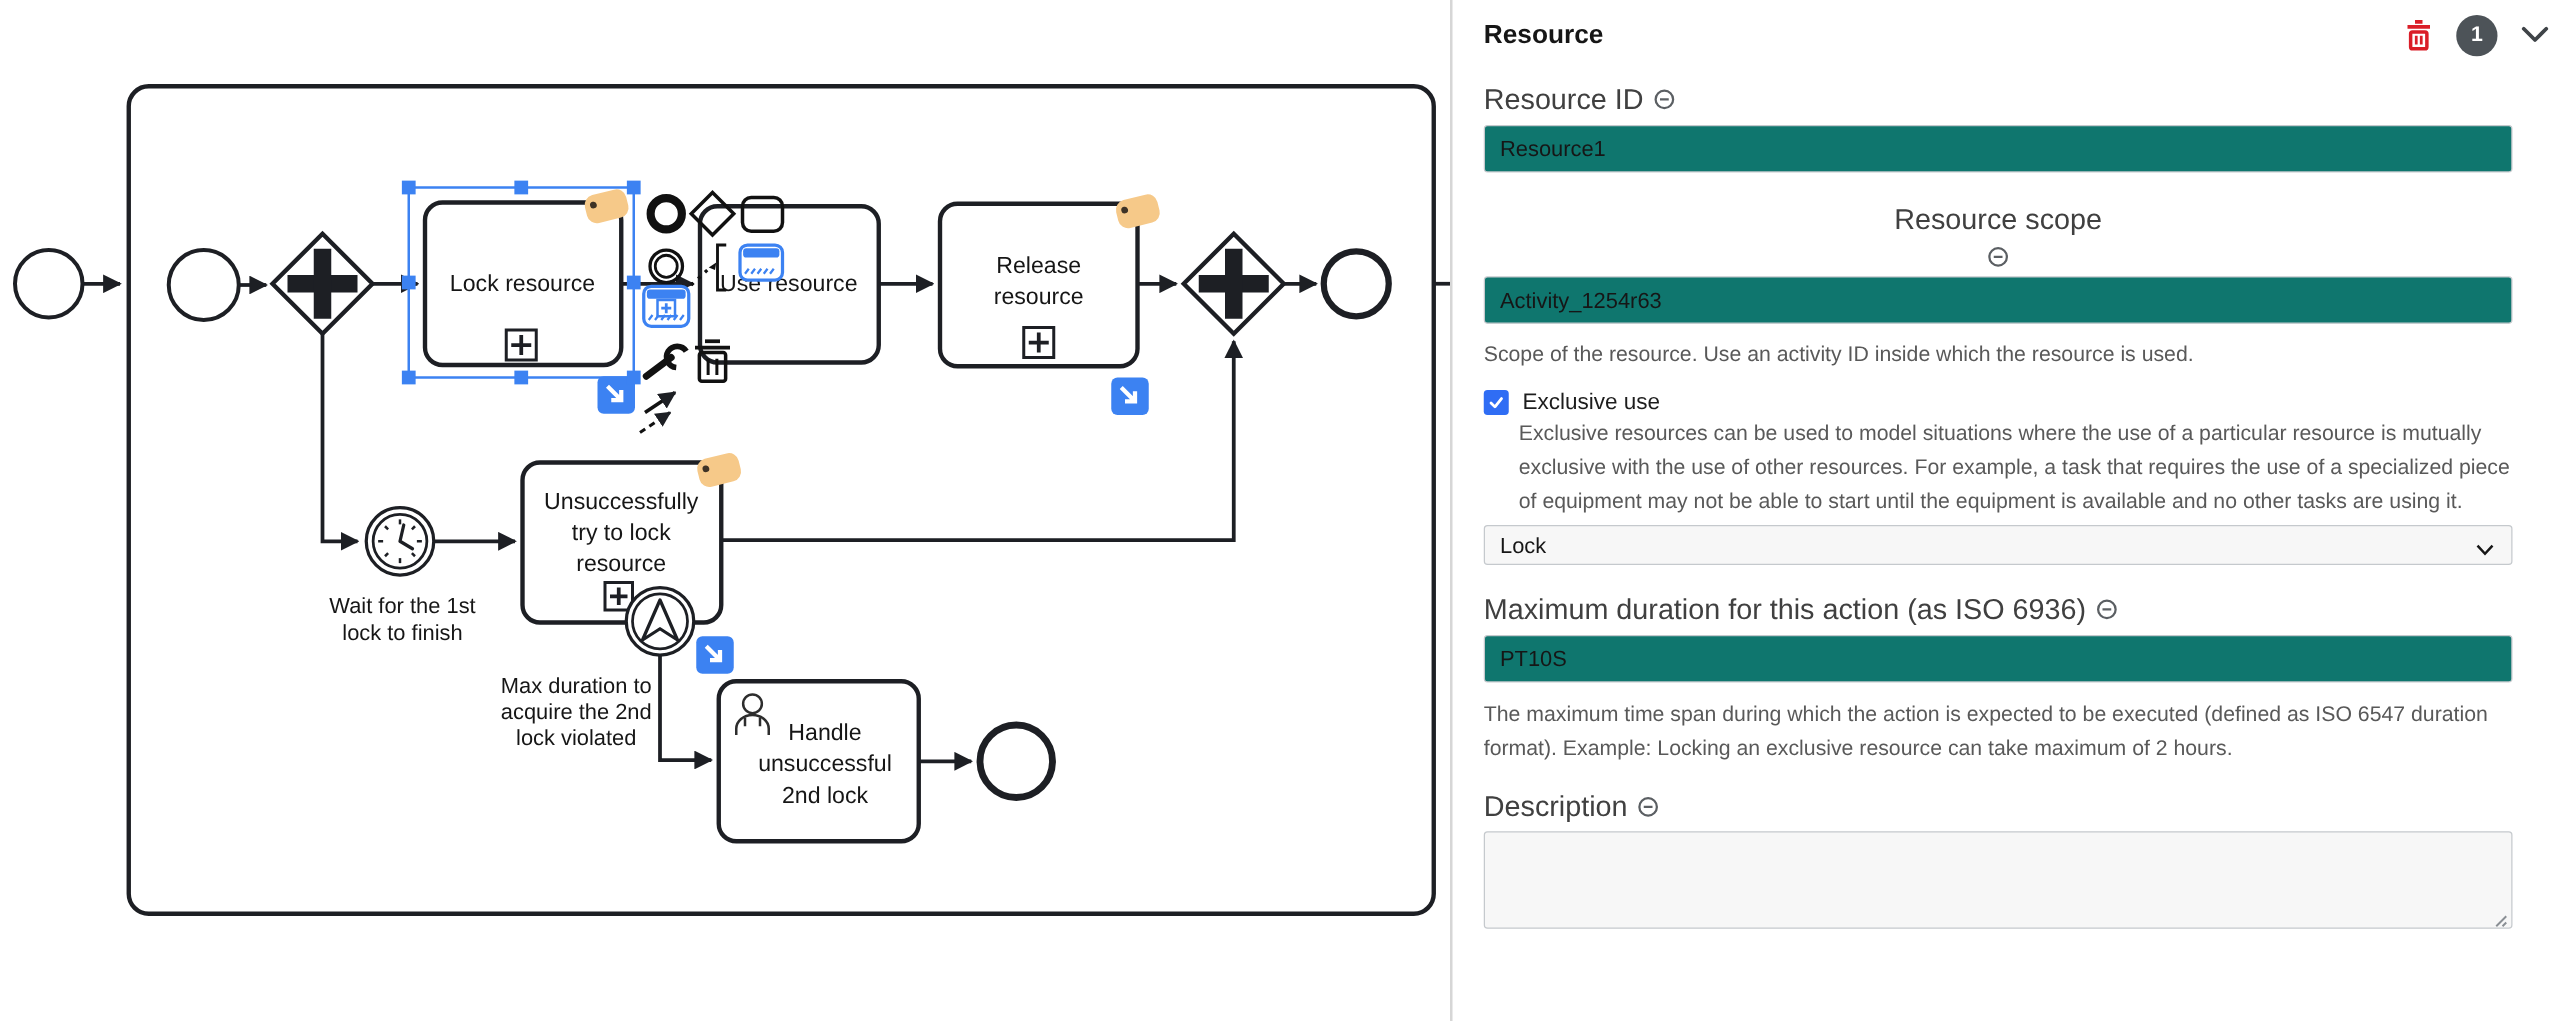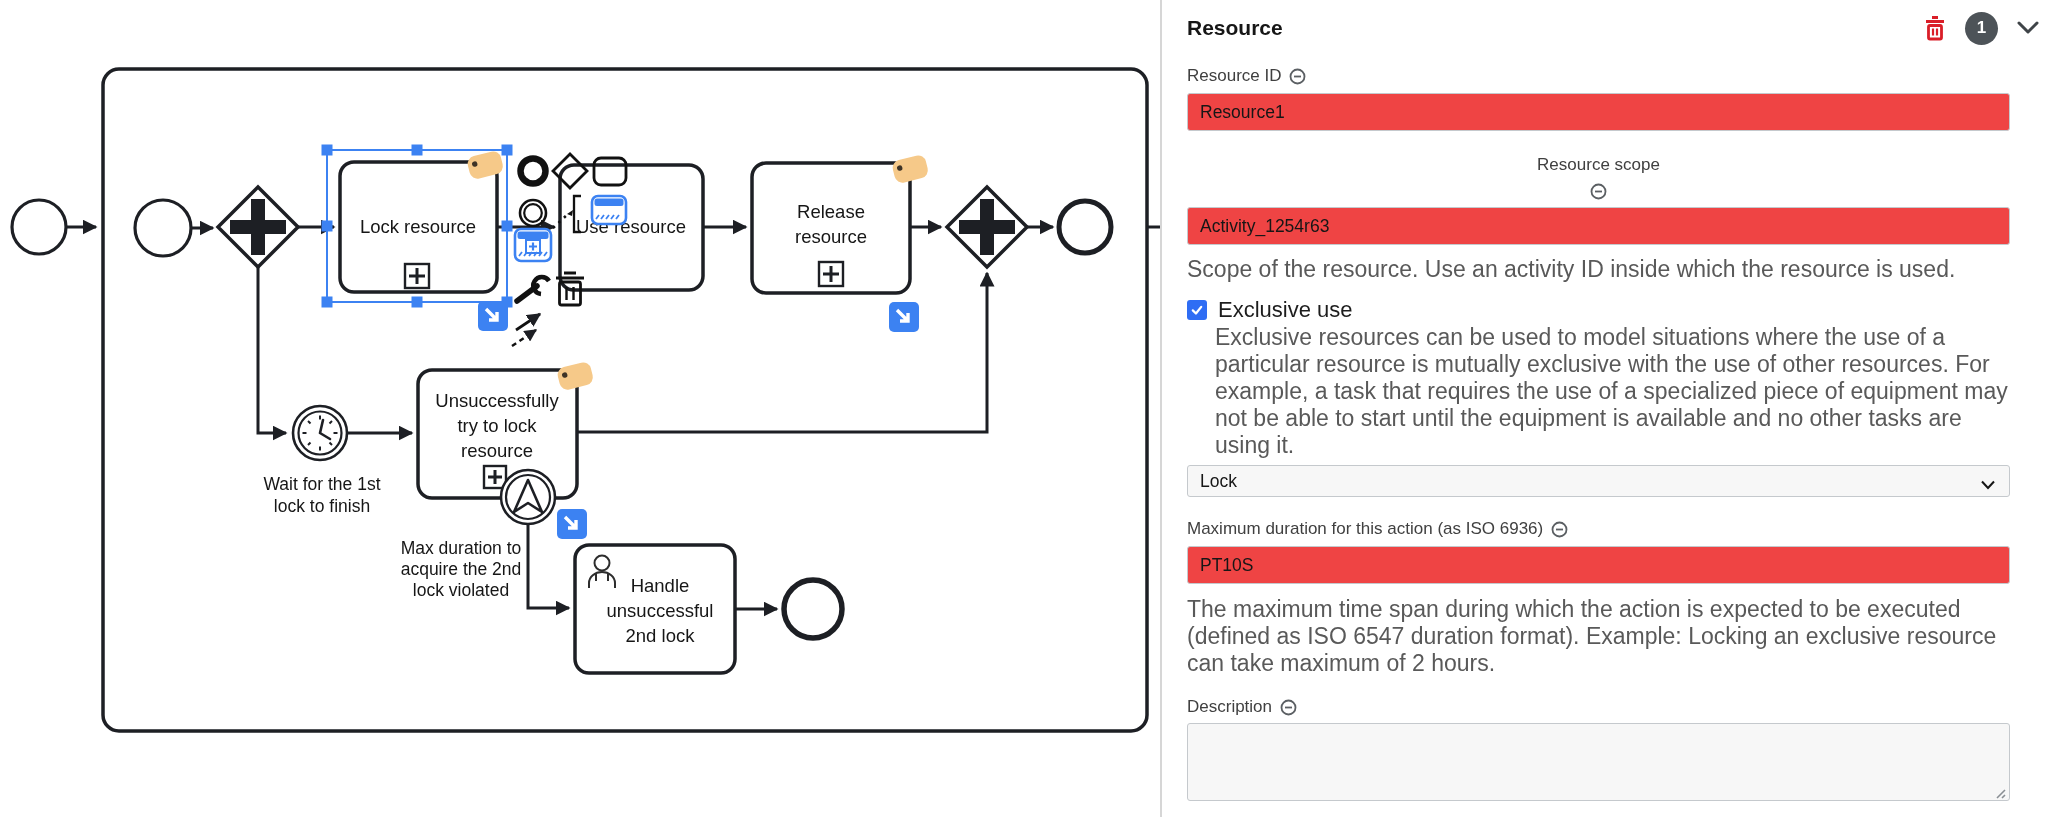--- a/index.html
+++ b/index.html
@@ -13,35 +13,35 @@
     flex:1;box-sizing:border-box;border-left:2px solid #d6d6d6;
     padding:10px 38px 0 25px;color:#393939;background:#ffffff;
   }
   .panel-header{display:flex;align-items:center;gap:18px;margin-right:-30px;height:36px;}
   .panel-title{flex:1;font-size:21px;font-weight:bold;color:#161616;}
   .icon-btn{display:flex;align-items:center;justify-content:center;cursor:pointer;background:none;border:none;padding:0;}
   .count-badge{
     width:33px;height:33px;border-radius:50%;background:#4d5358;color:#ffffff;
     display:flex;align-items:center;justify-content:center;font-size:17px;font-weight:bold;
   }
-  .field-label{display:flex;align-items:center;gap:8px;font-size:17px;color:#404040;}
+  .field-label{display:flex;align-items:center;gap:8px;font-size:23px;color:#404040;}
   .m-top-20{margin-top:20px;} .m-top-24{margin-top:24px;flex-direction:column;} .m-top-26{margin-top:26px;}
   .m-top-22{margin-top:22px;}
   .text-input{
     box-sizing:border-box;width:100%;height:38px;margin-top:7px;
-    background:#ef4444;border:1px solid #c5c9cd;border-radius:3px;
+    background:#0f766e;border:1px solid #c5c9cd;border-radius:3px;
     font-family:"Liberation Sans",sans-serif;font-size:17.5px;color:#161616;padding:0 12px;
   }
-  .help-text{font-size:23px;color:#595959;line-height:25px;margin-top:12px;}
+  .help-text{font-size:17px;color:#595959;line-height:25px;margin-top:12px;}
   .checkbox-row{display:flex;align-items:center;gap:11px;margin-top:15px;}
   .checkbox-box{
     width:20px;height:20px;border-radius:3px;background:#2f6df4;flex:none;
     display:flex;align-items:center;justify-content:center;cursor:pointer;
   }
-  .checkbox-label{font-size:22px;color:#1d1d1d;}
+  .checkbox-label{font-size:18px;color:#1d1d1d;}
   .indented{margin-left:28px;line-height:27px;margin-top:1px;}
   .select-wrap{position:relative;margin-top:6px;}
   select.action-select{
     box-sizing:border-box;width:100%;height:32px;appearance:none;-webkit-appearance:none;
     background:#f7f7f7;border:1px solid #c5c9cd;border-radius:3px;
     font-family:"Liberation Sans",sans-serif;font-size:17.5px;color:#161616;padding:0 12px;
   }
   .select-chevron{position:absolute;right:14px;top:14px;pointer-events:none;}
   .textarea-wrap{position:relative;margin-top:6px;}
   textarea.desc{

